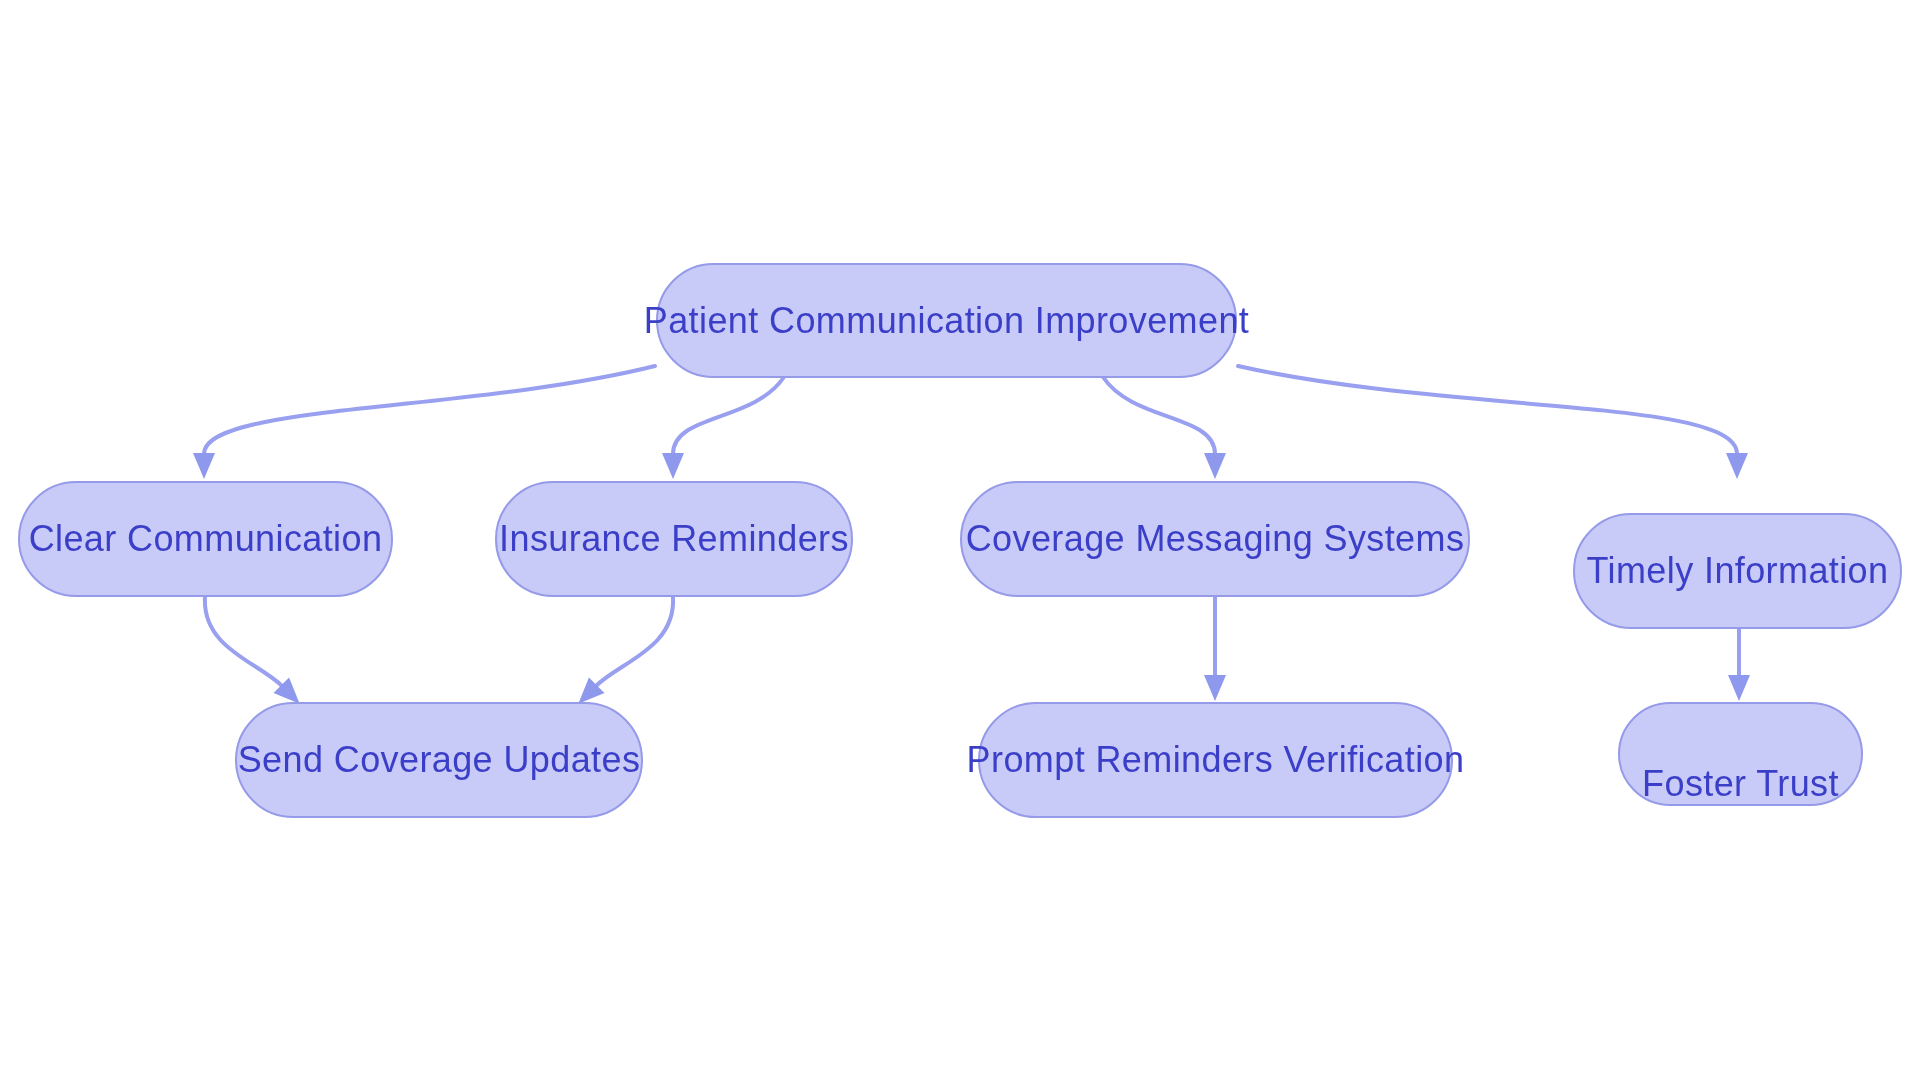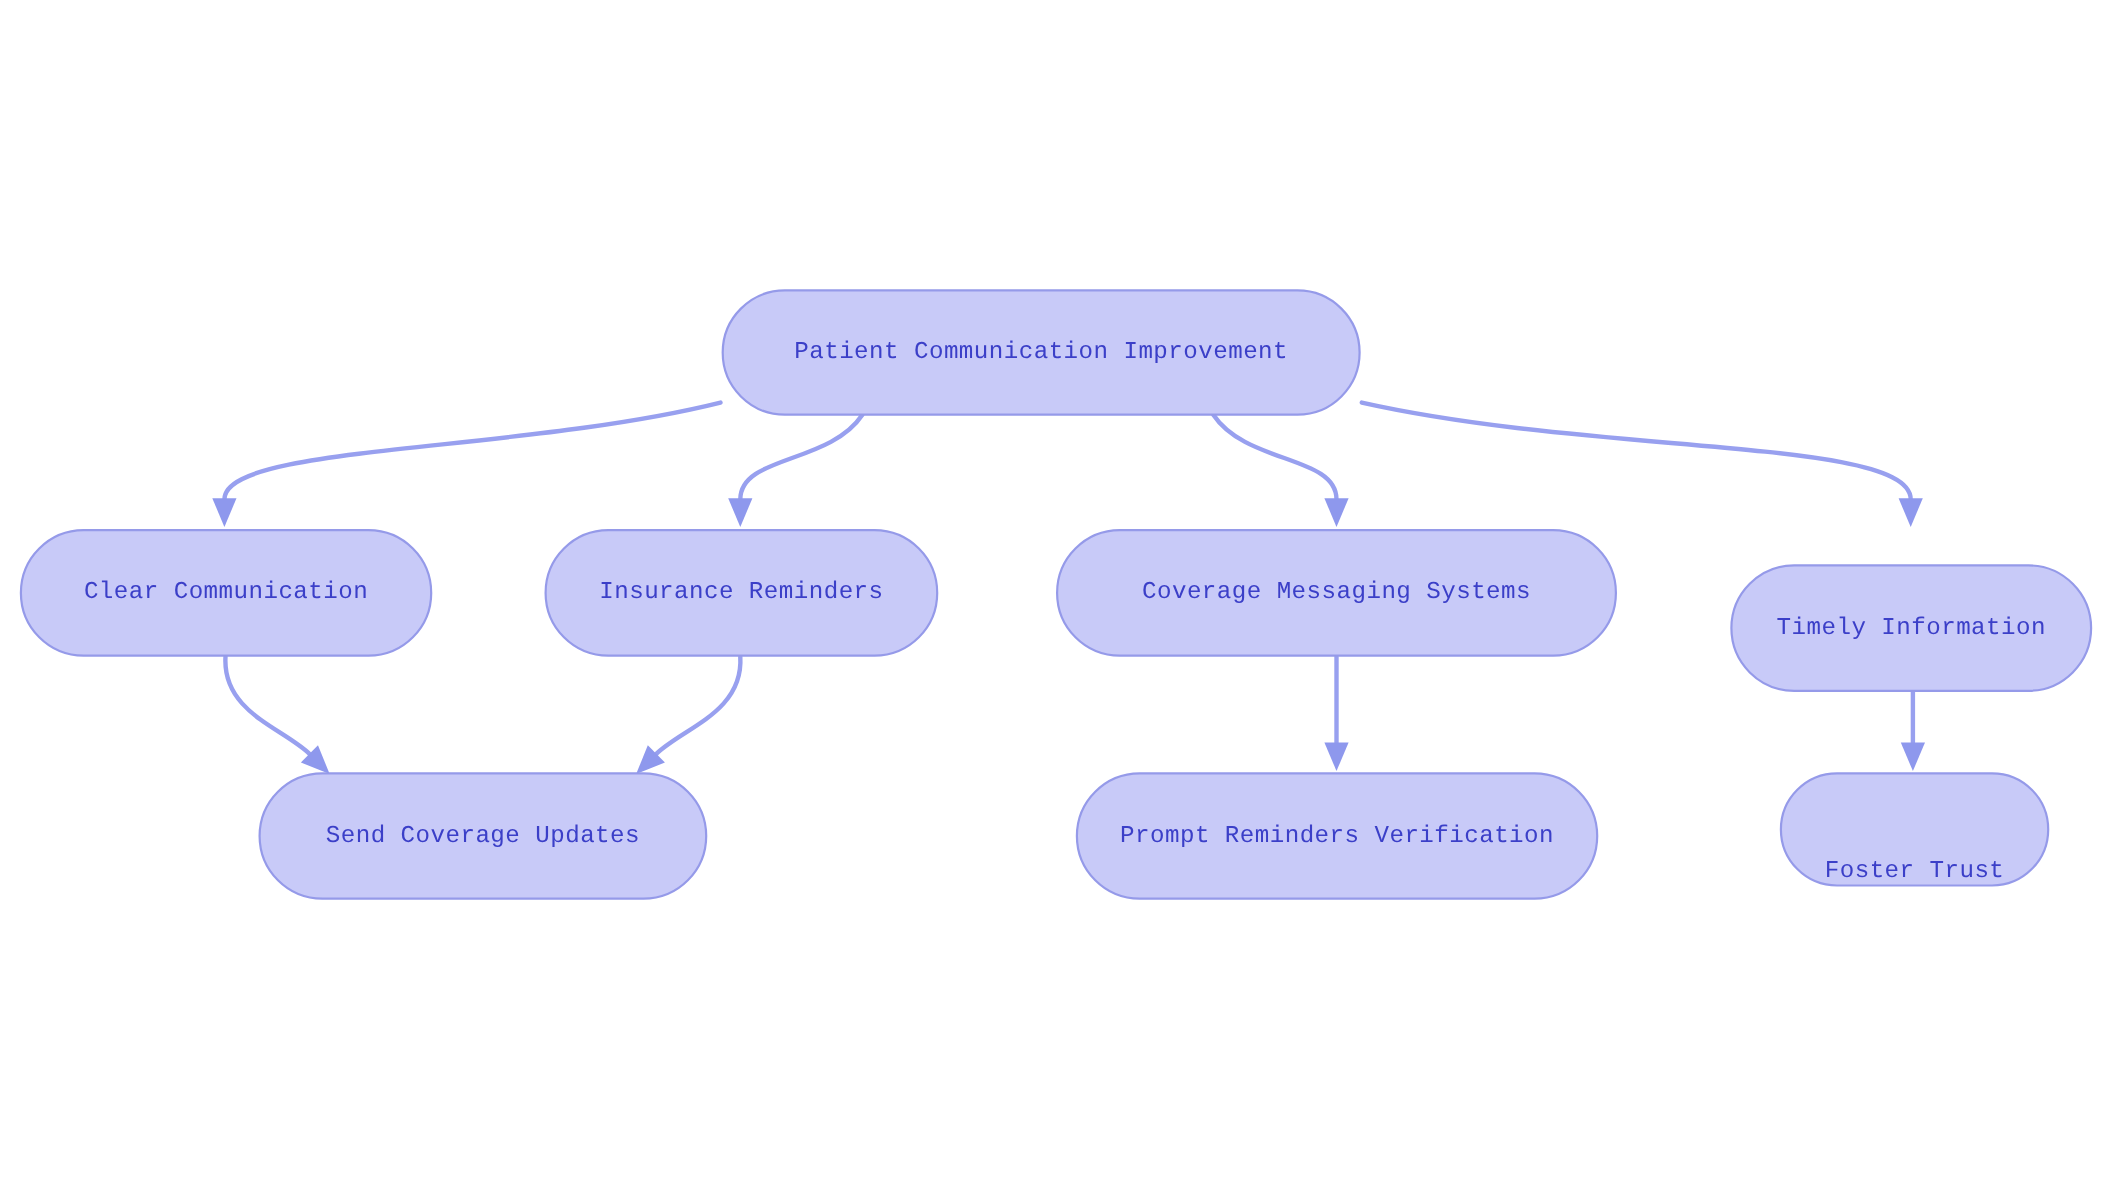--- a/index.html
+++ b/index.html
@@ -50,25 +50,24 @@
     background: var(--node-fill);
     border: 2px solid var(--node-border);
     border-radius: 58px;
     display: flex;
     align-items: center;
     justify-content: center;
     text-align: center;
   }
   .node-label {
     color: var(--text-color);
-    font-size: 22px;
+    font-size: 36px;
     letter-spacing: 0.4px;
     line-height: 1.1;
     white-space: nowrap;
-    font-family: Liberation Mono, monospace;
   }
 </style>
 </head>
 <body>
 
 <div class="canvas">
   <svg class="edge-layer" width="1920" height="1083" viewBox="0 0 1920 1083" xmlns="http://www.w3.org/2000/svg">
     <defs>
       <marker id="arrowhead" markerUnits="userSpaceOnUse" markerWidth="28" markerHeight="24" viewBox="0 0 28 24" refX="2" refY="12" orient="auto">
         <path class="arrowhead-shape" d="M 1 1 L 27 12 L 1 23 Z"></path>

